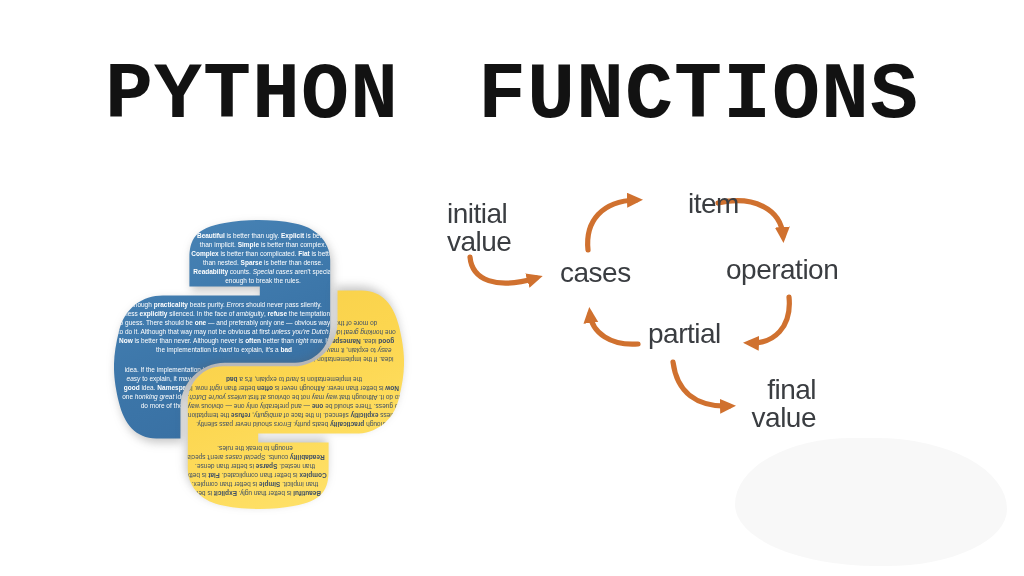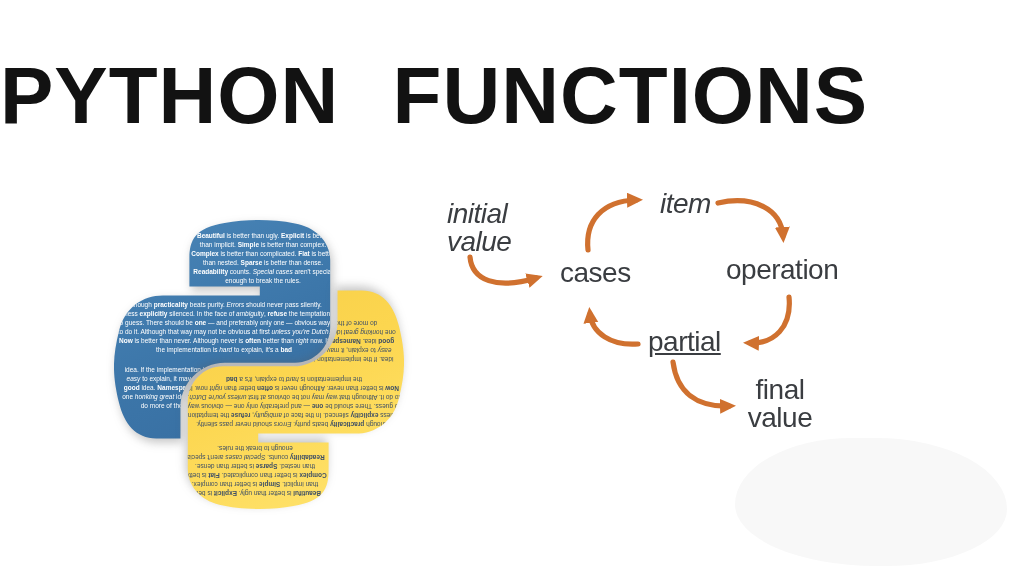--- a/index.html
+++ b/index.html
@@ -10,21 +10,22 @@
     position: relative;
     font-family: "Liberation Sans", sans-serif;
   }
   .slide { position: absolute; inset: 0; }
 
   
   .title {
     position: absolute;
     left: 0; right: 0; top: 56px;
     margin: 0;
-    font-family: Liberation Sans, sans-serif;
+    text-align: center;
+    font-family: Liberation Mono, monospace;
     font-weight: 700;
     font-size: 80px;
     line-height: 1;
     letter-spacing: 1px;
     word-spacing: 30px;
     color: #121212;
     white-space: nowrap;
   }
 
   
@@ -87,26 +88,26 @@
     stroke-linecap: round;
   }
   .node {
     position: absolute;
     font-size: 28px;
     line-height: 28px;
     letter-spacing: -0.5px;
     color: #3a3d41;
     white-space: pre-line;
   }
-  .n-initial { left: 447px; top: 200px; font-style: italic; }
+  .n-initial { left: 447px; top: 200px; }
   .n-loop    { left: 560px; top: 259px; }
-  .n-item    { left: 660px; top: 190px; font-style: italic; }
+  .n-item    { left: 688px; top: 190px; }
   .n-operation { left: 726px; top: 256px; }
-  .n-partial { left: 648px; top: 328px; text-decoration: underline; }
-  .n-final   { left: 744px; top: 376px; width: 72px; text-align: center; }
+  .n-partial { left: 648px; top: 320px; }
+  .n-final   { left: 744px; top: 376px; width: 72px; text-align: right; }
 </style>
 </head>
 <body>
 
 <div class="slide">
 
   <h1 class="title">PYTHON FUNCTIONS</h1>
 
   <div class="blob"></div>
 

